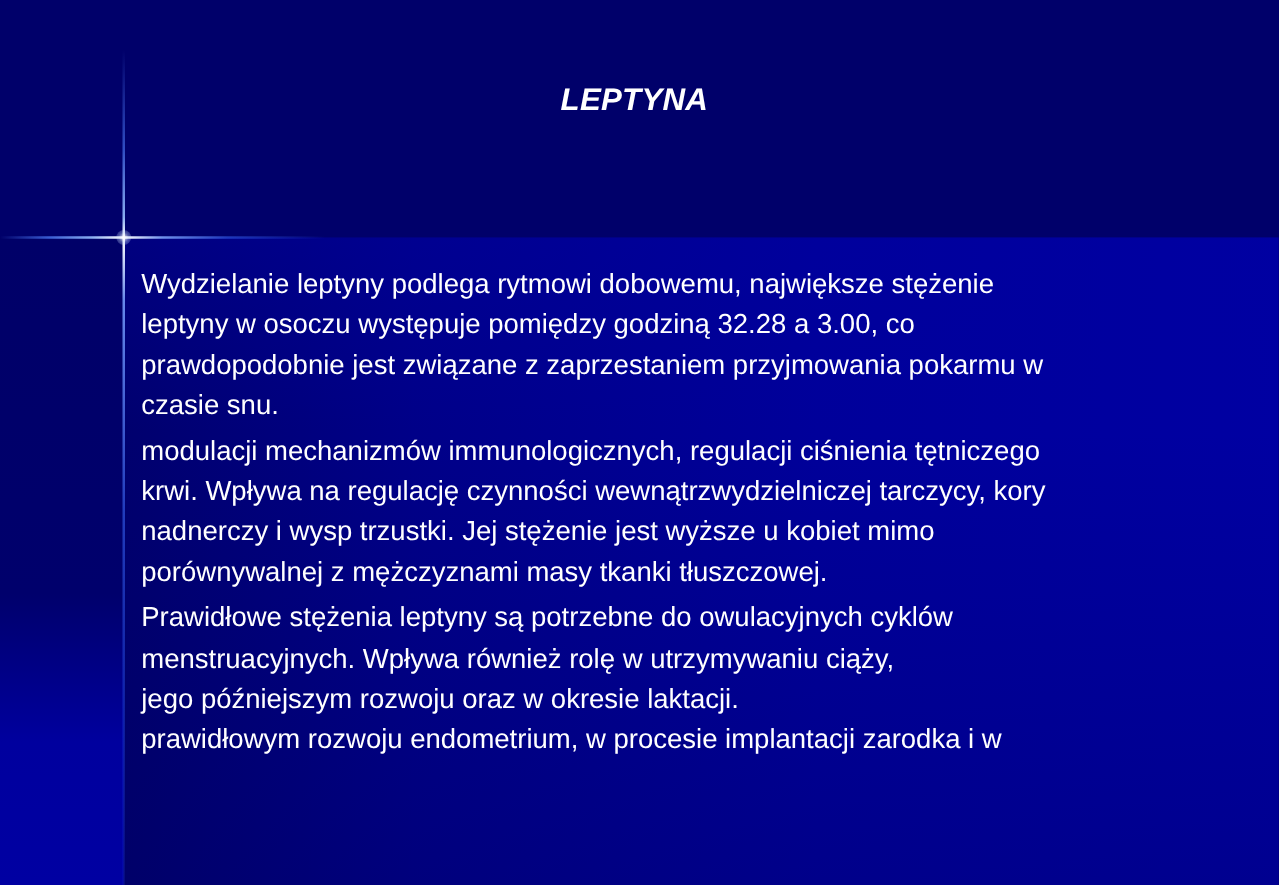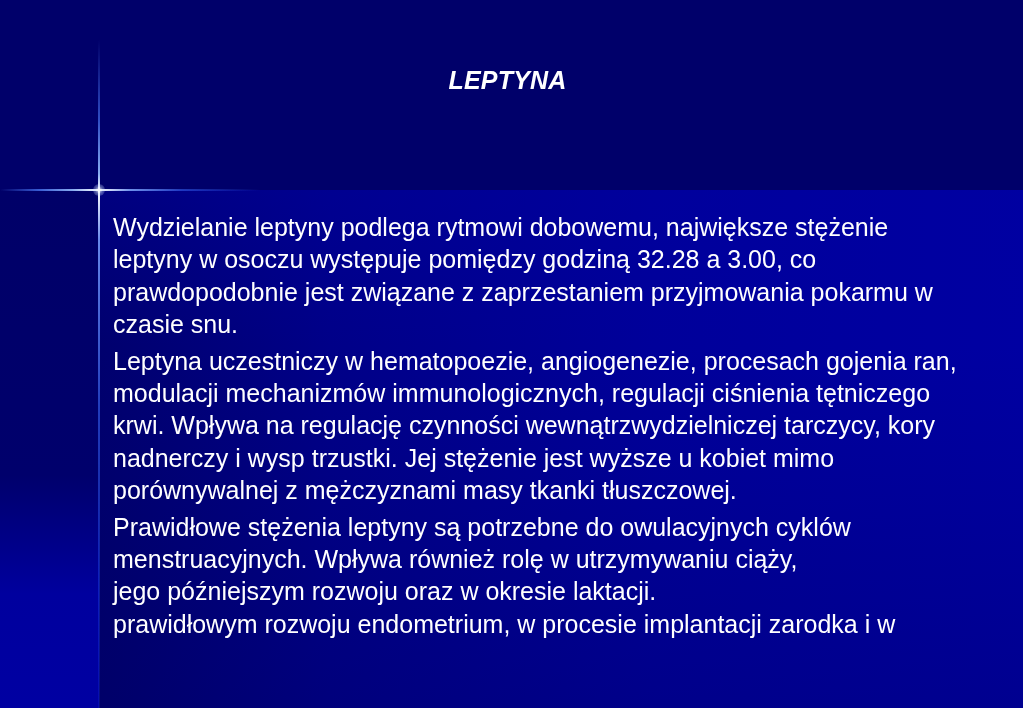--- a/index.html
+++ b/index.html
@@ -83,21 +83,21 @@
     font-size: 25px;
     letter-spacing: 0.2px;
     font-style: italic;
   }
   .body-text {
     position: absolute;
     left: 113px;
     top: 211px;
     width: 905px;
     color: #ffffff;
-    font-size: 25px;
+    font-size: 22px;
     line-height: 32.4px;
   }
   .para {
     margin: 0 0 4px 0;
     padding-left: 34px;
     text-indent: -34px;
   }
   .line {
     display: block;
     white-space: nowrap;
@@ -117,21 +117,20 @@
   <div class="title">LEPTYNA</div>
 
   <div class="body-text">
     <p class="para">
       <span class="line">Wydzielanie leptyny podlega rytmowi dobowemu, największe stężenie</span>
       <span class="line">leptyny w osoczu występuje pomiędzy godziną 32.28 a 3.00, co</span>
       <span class="line">prawdopodobnie jest związane z zaprzestaniem przyjmowania pokarmu w</span>
       <span class="line">czasie snu.</span>
     </p>
     <p class="para">
-      <span class="line">Leptyna uczestniczy w hematopoezie, angiogenezie, procesach gojenia ran,</span>
       <span class="line">modulacji mechanizmów immunologicznych, regulacji ciśnienia tętniczego</span>
       <span class="line">krwi. Wpływa na regulację czynności wewnątrzwydzielniczej tarczycy, kory</span>
       <span class="line">nadnerczy i wysp trzustki. Jej stężenie jest wyższe u kobiet mimo</span>
       <span class="line">porównywalnej z mężczyznami masy tkanki tłuszczowej.</span>
     </p>
     <p class="para">
       <span class="line">Prawidłowe stężenia leptyny są potrzebne do owulacyjnych cyklów</span>
       <span class="line">menstruacyjnych. Wpływa również rolę w utrzymywaniu ciąży,</span>
       <span class="line">jego późniejszym rozwoju oraz w okresie laktacji.</span>
       <span class="line">prawidłowym rozwoju endometrium, w procesie implantacji zarodka i w</span>

